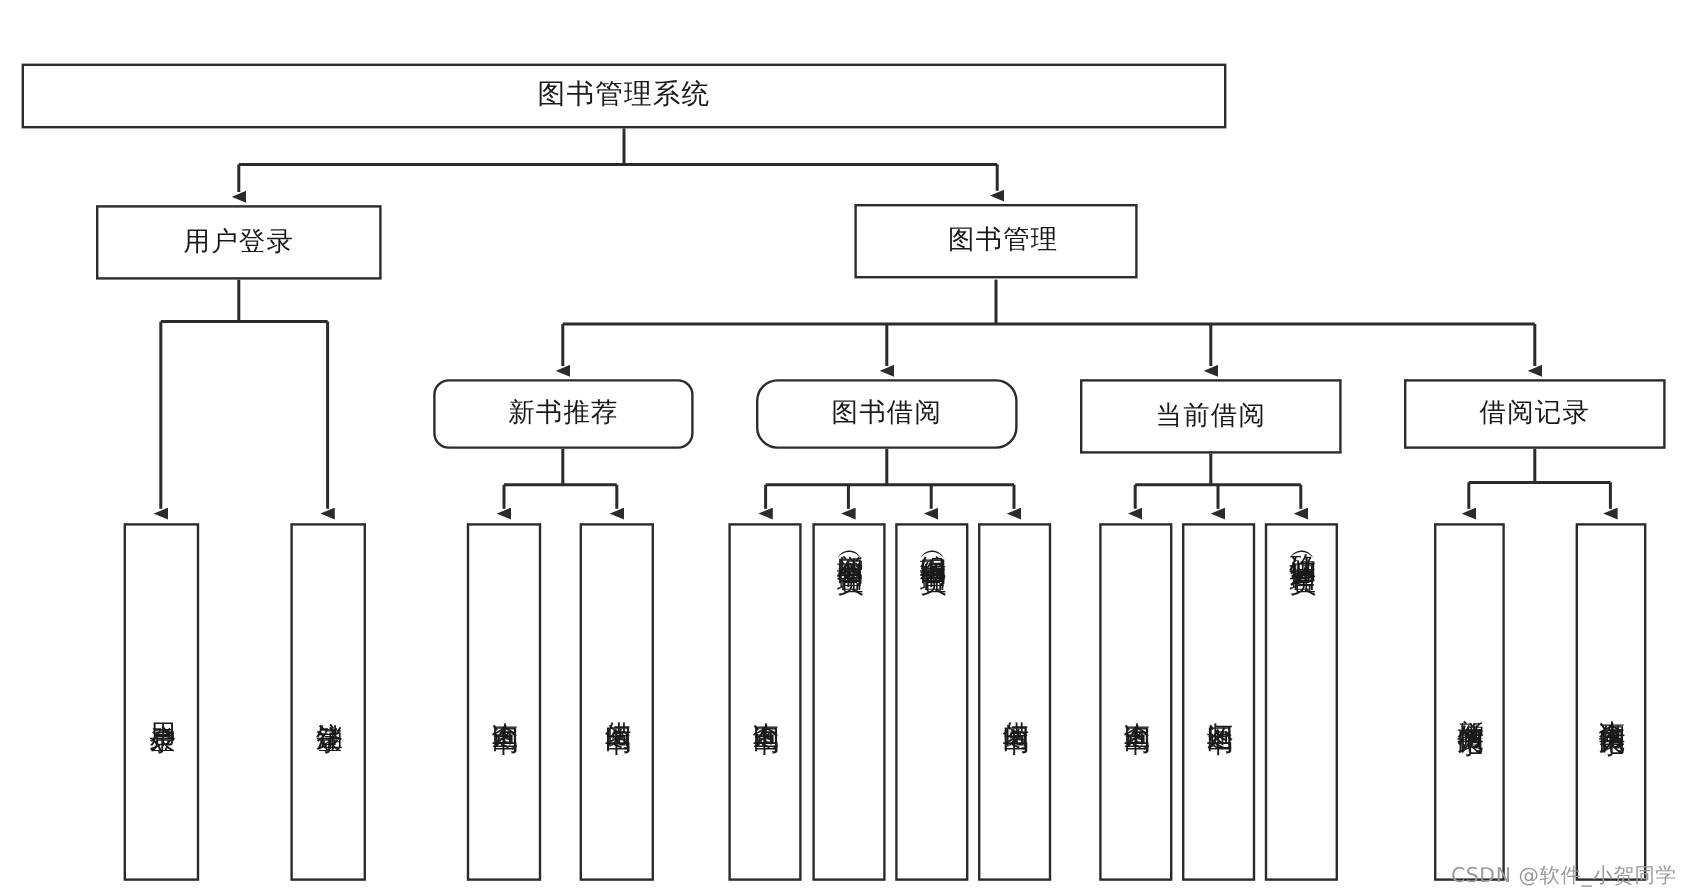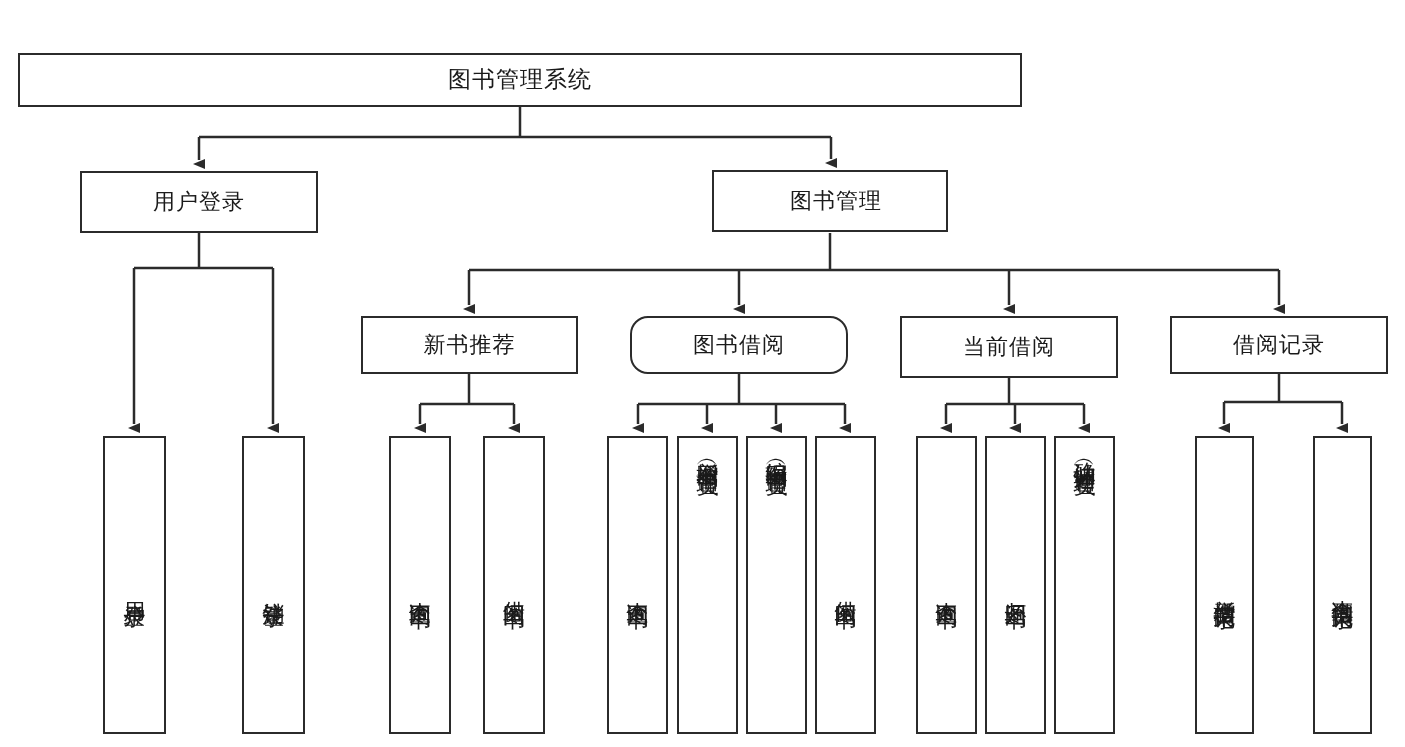--- a/index.html
+++ b/index.html
@@ -131,21 +131,21 @@
     <span>图书管理系统</span>
   </div>
 
   <div class="node horiz" style="left:80px;top:171px;width:238px;height:62px;">
     <span>用户登录</span>
   </div>
   <div class="node horiz" style="left:712px;top:170px;width:236px;height:62px;padding-left:12px;">
     <span>图书管理</span>
   </div>
 
-  <div class="node horiz" style="left:361px;top:316px;width:217px;height:58px;">
+  <div class="node horiz" style="left:361px;top:316px;width:217px;height:58px;border-radius:13px;">
     <span>新书推荐</span>
   </div>
   <div class="node horiz" style="left:630px;top:316px;width:218px;height:58px;border-radius:18px;">
     <span>图书借阅</span>
   </div>
   <div class="node horiz" style="left:900px;top:316px;width:218px;height:62px;">
     <span>当前借阅</span>
   </div>
   <div class="node horiz" style="left:1170px;top:316px;width:218px;height:58px;text-align:right;">
     <span>借阅记录</span>
@@ -188,14 +188,15 @@
     <span class="vtext">确认归还（管理员）</span>
   </div>
 
   <div class="node leaf" style="left:1195px;top:436px;width:59px;height:298px;">
     <span class="vtext centered">新增借阅记录</span>
   </div>
   <div class="node leaf" style="left:1313px;top:436px;width:59px;height:298px;">
     <span class="vtext centered">查询借阅记录</span>
   </div>
 
+  <div class="watermark">CSDN @软件_小贺同学</div>
 
 </div>
 
 </body></html>

